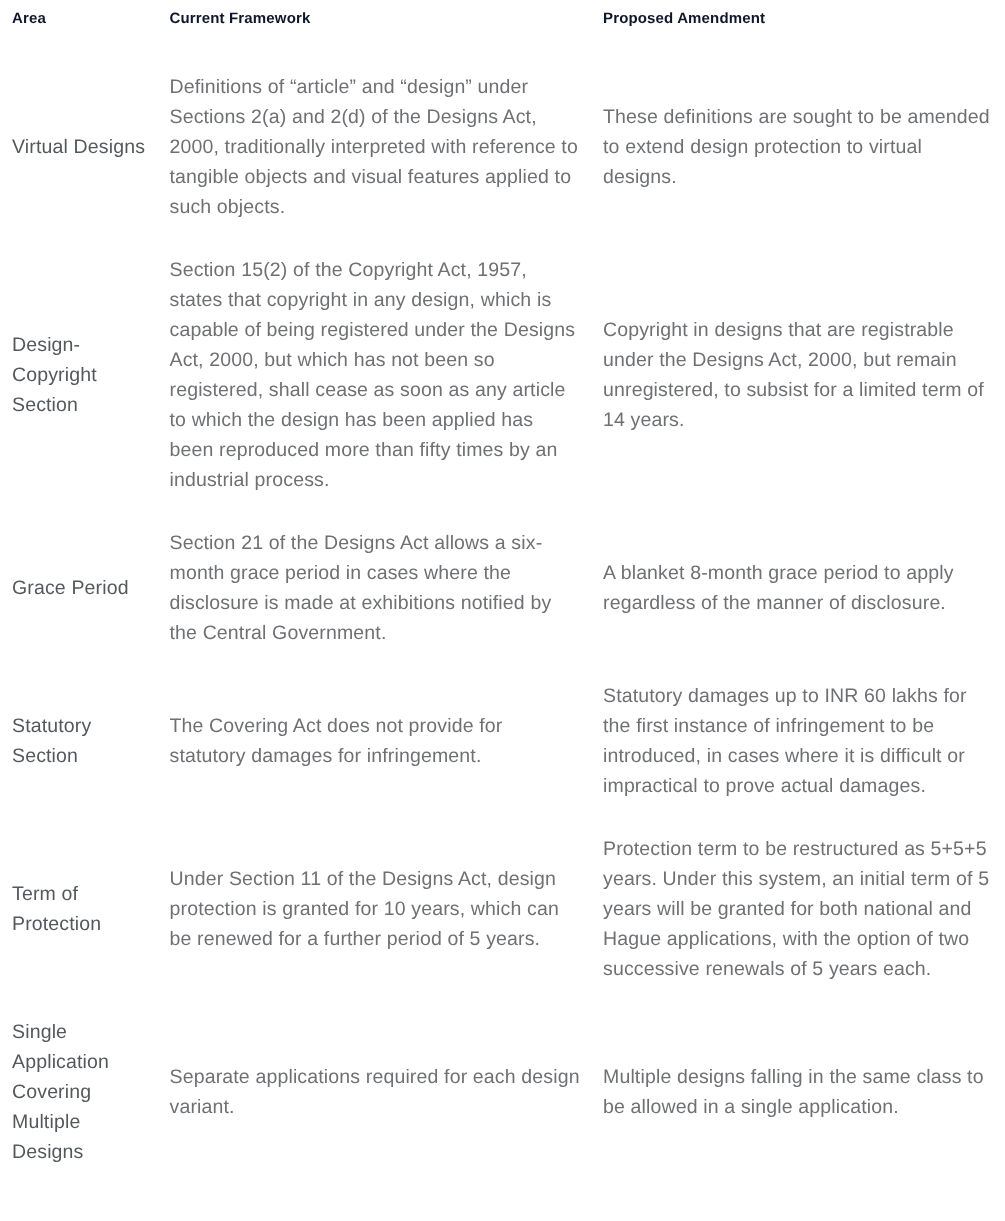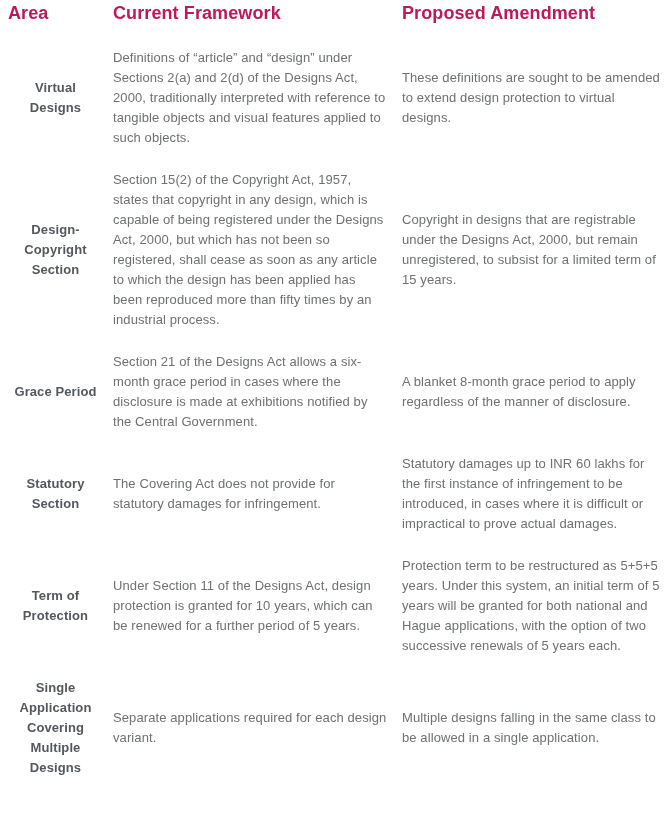--- a/index.html
+++ b/index.html
@@ -12,45 +12,44 @@
   table.comparison {
     width: 670px;
     border-collapse: collapse;
     table-layout: fixed;
     background: #ffffff;
   }
   col.c-area  { width: 113px; }
   col.c-cur   { width: 289px; }
   col.c-prop  { width: 268px; }
   th {
-    font-size: 18px;
+    font-size: 10px;
     line-height: 16px;
     font-weight: 700;
-    color: #be185d;
+    color: #0f172a;
     text-align: left;
     vertical-align: top;
     padding: 5px 12px 16px 0;
     letter-spacing: 0.1px;
   }
   th.first { padding-left: 8px; }
   td {
     font-size: 13px;
     line-height: 20px;
     color: #6e7073;
     vertical-align: middle;
     text-align: left;
     padding: 11px 14px 11px 0;
     letter-spacing: 0.1px;
   }
   td.area-cell {
-    font-weight: 700;
+    font-weight: 400;
     color: #54585d;
     padding-left: 8px;
     padding-right: 10px;
-    text-align: center;
   }
   td.proposed-cell { padding-right: 6px; }
 </style>
 </head>
 <body>
 
 <table class="comparison">
   <colgroup>
     <col class="c-area">
     <col class="c-cur">
@@ -65,21 +64,21 @@
   </thead>
   <tbody>
     <tr>
       <td class="area-cell">Virtual Designs</td>
       <td class="current-cell">Definitions of “article” and “design” under Sections 2(a) and 2(d) of the Designs Act, 2000, traditionally interpreted with reference to tangible objects and visual features applied to such objects.</td>
       <td class="proposed-cell">These definitions are sought to be amended to extend design protection to virtual designs.</td>
     </tr>
     <tr>
       <td class="area-cell">Design-Copyright Section</td>
       <td class="current-cell">Section 15(2) of the Copyright Act, 1957, states that copyright in any design, which is capable of being registered under the Designs Act, 2000, but which has not been so registered, shall cease as soon as any article to which the design has been applied has been reproduced more than fifty times by an industrial process.</td>
-      <td class="proposed-cell">Copyright in designs that are registrable under the Designs Act, 2000, but remain unregistered, to subsist for a limited term of 15 years.</td>
+      <td class="proposed-cell">Copyright in designs that are registrable under the Designs Act, 2000, but remain unregistered, to subsist for a limited term of 14 years.</td>
     </tr>
     <tr>
       <td class="area-cell">Grace Period</td>
       <td class="current-cell">Section 21 of the Designs Act allows a six-month grace period in cases where the disclosure is made at exhibitions notified by the Central Government.</td>
       <td class="proposed-cell">A blanket 8-month grace period to apply regardless of the manner of disclosure.</td>
     </tr>
     <tr>
       <td class="area-cell">Statutory Section</td>
       <td class="current-cell">The Covering Act does not provide for statutory damages for infringement.</td>
       <td class="proposed-cell">Statutory damages up to INR 60 lakhs for the first instance of infringement to be introduced, in cases where it is difficult or impractical to prove actual damages.</td>

